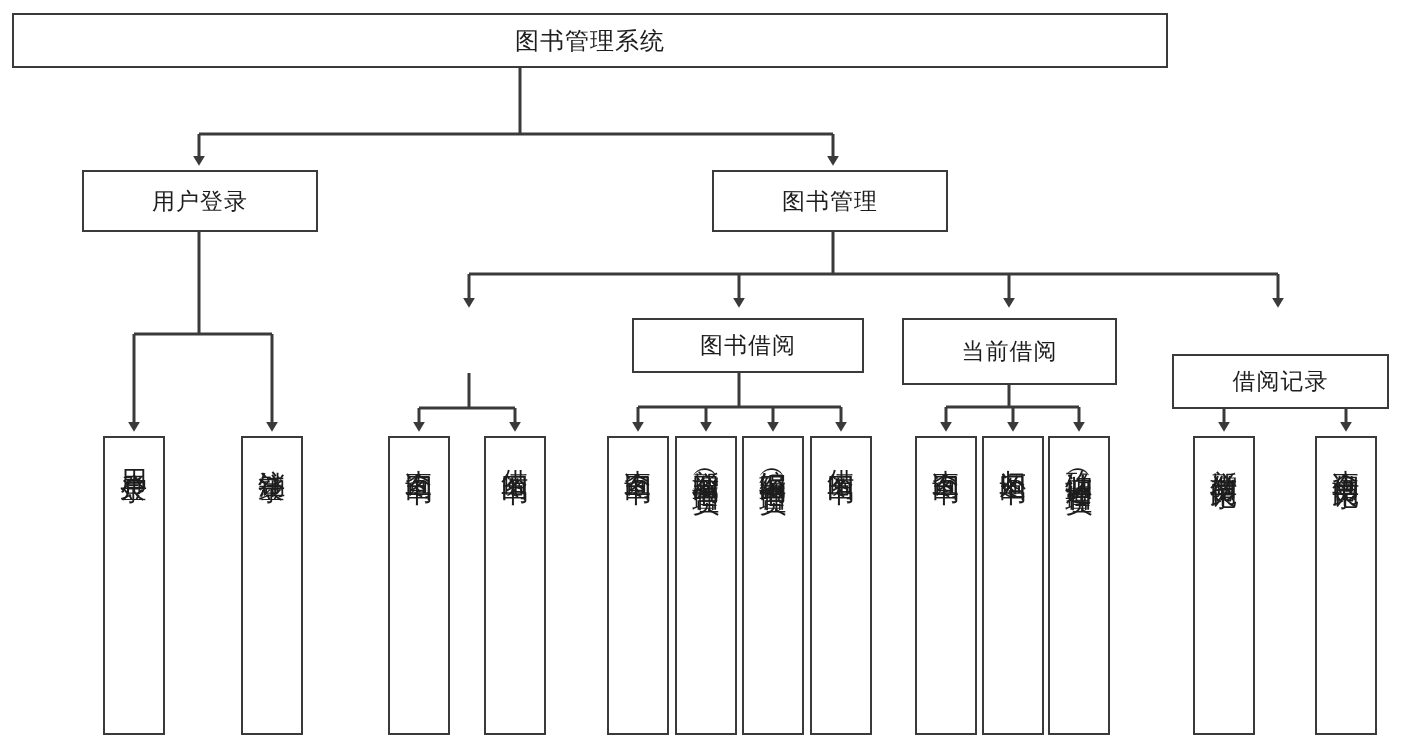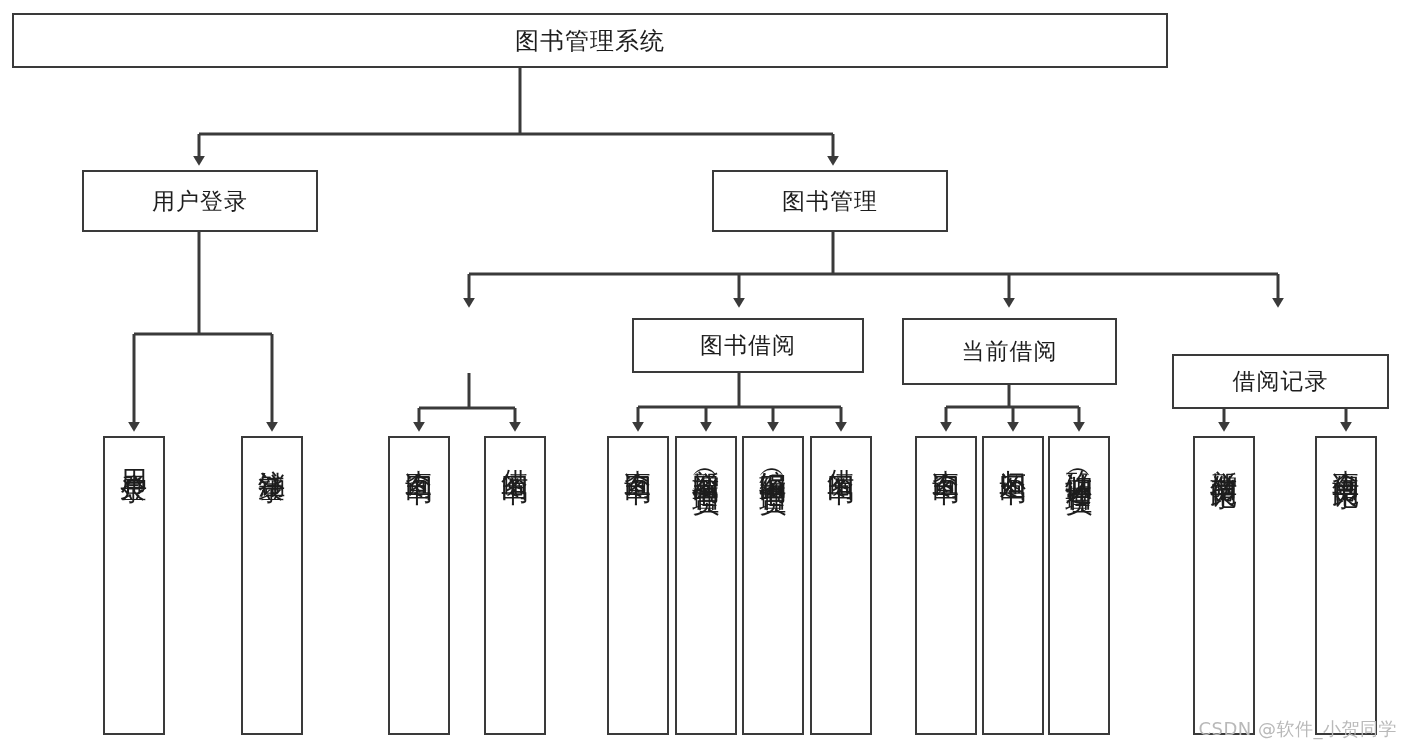--- a/index.html
+++ b/index.html
@@ -179,15 +179,14 @@
     <span class="lbl">确认归还（管理员）</span>
   </div>
 
   <div class="node v" style="left:1193px;top:436px;width:62px;height:299px;">
     <span class="lbl">新增借阅记录</span>
   </div>
   <div class="node v" style="left:1315px;top:436px;width:62px;height:299px;">
     <span class="lbl">查询借阅记录</span>
   </div>
 
-  <div class="watermark">CSDN @软件_小贺同学</div>
 
 </div>
 
 </body></html>

